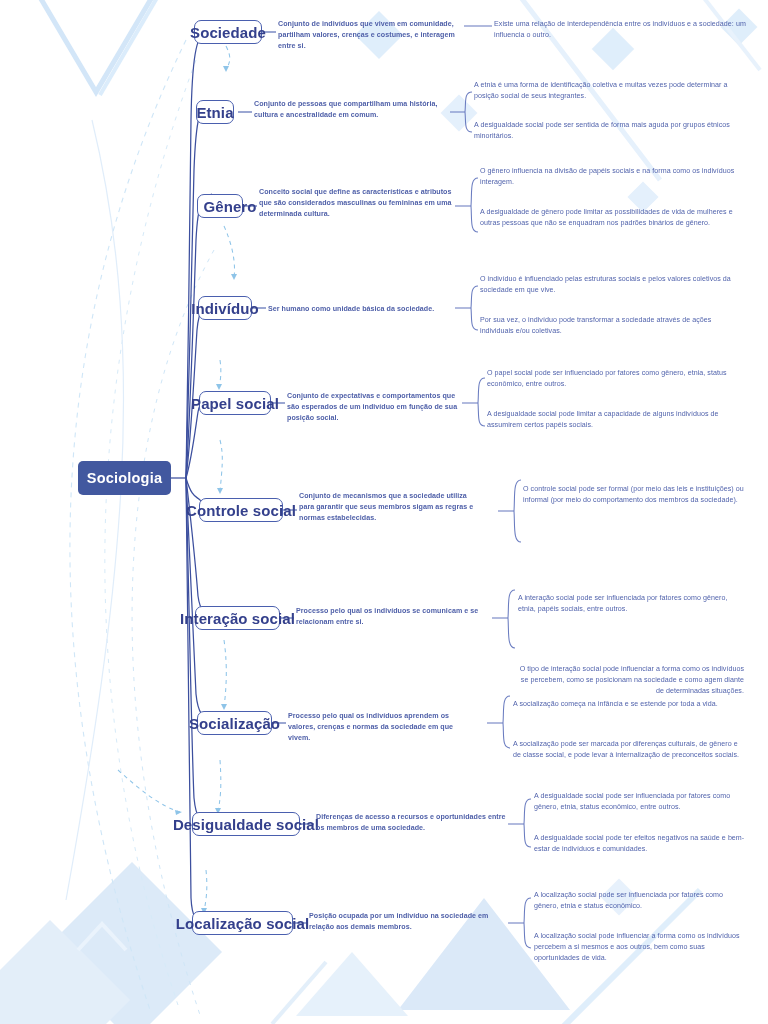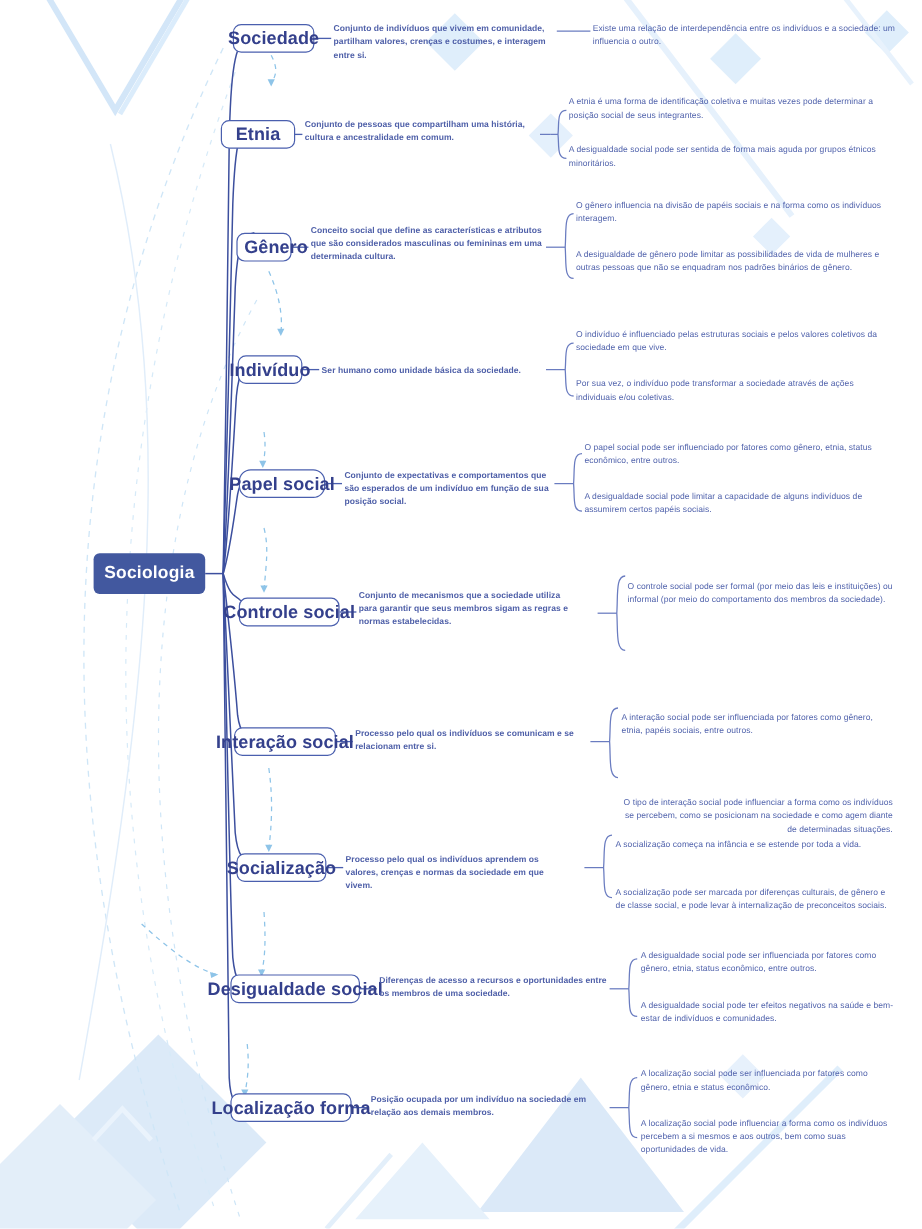--- a/index.html
+++ b/index.html
@@ -223,42 +223,42 @@
     <div class="root-node" style="left:78px; top:461px; width:93px; height:34px;">
       <span>Sociologia</span>
     </div>
 
     <div class="branch-node" style="left:194px; top:20px; width:68px; height:24px;">
       <span>Sociedade</span>
     </div>
     <div class="desc" style="left:278px; top:19px; width:186px;">Conjunto de indivíduos que vivem em comunidade, partilham valores, crenças e costumes, e interagem entre si.</div>
     <div class="leaf" style="left:494px; top:19px; width:258px;">Existe uma relação de interdependência entre os indivíduos e a sociedade: um influencia o outro.</div>
 
-    <div class="branch-node" style="left:184px; top:100px; width:62px; height:24px;">
+    <div class="branch-node" style="left:196px; top:100px; width:38px; height:24px;">
       <span>Etnia</span>
     </div>
     <div class="desc" style="left:254px; top:99px; width:192px;">Conjunto de pessoas que compartilham uma história, cultura e ancestralidade em comum.</div>
     <div class="leaf" style="left:474px; top:80px; width:256px;">A etnia é uma forma de identificação coletiva e muitas vezes pode determinar a posição social de seus integrantes.</div>
     <div class="leaf" style="left:474px; top:120px; width:256px;">A desigualdade social pode ser sentida de forma mais aguda por grupos étnicos minoritários.</div>
 
     <div class="branch-node" style="left:197px; top:194px; width:46px; height:24px;padding-left:20px;">
       <span>Gênero</span>
     </div>
     <div class="desc" style="left:259px; top:187px; width:196px;">Conceito social que define as características e atributos que são considerados masculinas ou femininas em uma determinada cultura.</div>
     <div class="leaf" style="left:480px; top:166px; width:256px;">O gênero influencia na divisão de papéis sociais e na forma como os indivíduos interagem.</div>
     <div class="leaf" style="left:480px; top:207px; width:256px;">A desigualdade de gênero pode limitar as possibilidades de vida de mulheres e outras pessoas que não se enquadram nos padrões binários de gênero.</div>
 
     <div class="branch-node" style="left:198px; top:296px; width:54px; height:24px;">
       <span>Indivíduo</span>
     </div>
     <div class="desc" style="left:268px; top:304px; width:188px;">Ser humano como unidade básica da sociedade.</div>
     <div class="leaf" style="left:480px; top:274px; width:256px;">O indivíduo é influenciado pelas estruturas sociais e pelos valores coletivos da sociedade em que vive.</div>
     <div class="leaf" style="left:480px; top:315px; width:256px;">Por sua vez, o indivíduo pode transformar a sociedade através de ações individuais e/ou coletivas.</div>
 
-    <div class="branch-node" style="left:199px; top:391px; width:72px; height:24px;border-radius:10px;">
+    <div class="branch-node" style="left:199px; top:391px; width:72px; height:24px;">
       <span>Papel social</span>
     </div>
     <div class="desc" style="left:287px; top:391px; width:176px;">Conjunto de expectativas e comportamentos que são esperados de um indivíduo em função de sua posição social.</div>
     <div class="leaf" style="left:487px; top:368px; width:250px;">O papel social pode ser influenciado por fatores como gênero, etnia, status econômico, entre outros.</div>
     <div class="leaf" style="left:487px; top:409px; width:250px;">A desigualdade social pode limitar a capacidade de alguns indivíduos de assumirem certos papéis sociais.</div>
 
     <div class="branch-node" style="left:199px; top:498px; width:84px; height:24px;">
       <span>Controle social</span>
     </div>
     <div class="desc" style="left:299px; top:491px; width:184px;">Conjunto de mecanismos que a sociedade utiliza para garantir que seus membros sigam as regras e normas estabelecidas.</div>
@@ -279,20 +279,20 @@
     <div class="leaf" style="left:513px; top:739px; width:226px;">A socialização pode ser marcada por diferenças culturais, de gênero e de classe social, e pode levar à internalização de preconceitos sociais.</div>
 
     <div class="branch-node" style="left:192px; top:812px; width:108px; height:24px;">
       <span>Desigualdade social</span>
     </div>
     <div class="desc" style="left:316px; top:812px; width:190px;">Diferenças de acesso a recursos e oportunidades entre os membros de uma sociedade.</div>
     <div class="leaf" style="left:534px; top:791px; width:214px;">A desigualdade social pode ser influenciada por fatores como gênero, etnia, status econômico, entre outros.</div>
     <div class="leaf" style="left:534px; top:833px; width:214px;">A desigualdade social pode ter efeitos negativos na saúde e bem-estar de indivíduos e comunidades.</div>
 
     <div class="branch-node" style="left:192px; top:911px; width:101px; height:24px;">
-      <span>Localização forma</span>
+      <span>Localização social</span>
     </div>
     <div class="desc" style="left:309px; top:911px; width:196px;">Posição ocupada por um indivíduo na sociedade em relação aos demais membros.</div>
     <div class="leaf" style="left:534px; top:890px; width:214px;">A localização social pode ser influenciada por fatores como gênero, etnia e status econômico.</div>
     <div class="leaf" style="left:534px; top:931px; width:214px;">A localização social pode influenciar a forma como os indivíduos percebem a si mesmos e aos outros, bem como suas oportunidades de vida.</div>
 
   </div>
 </div>
 
 </body></html>

